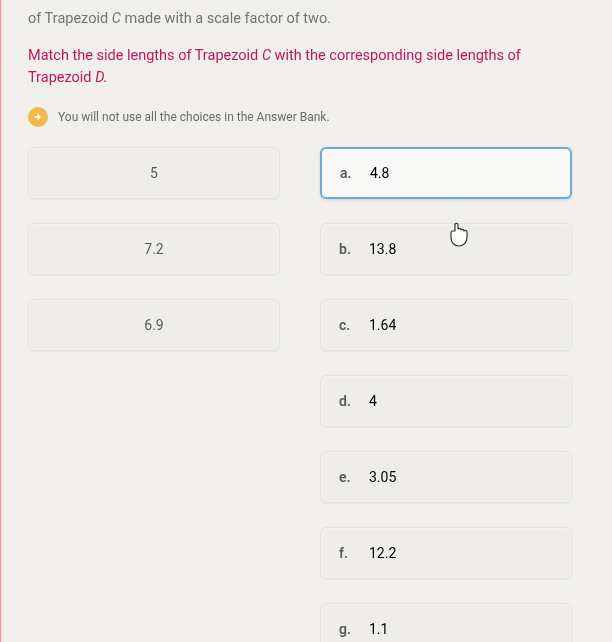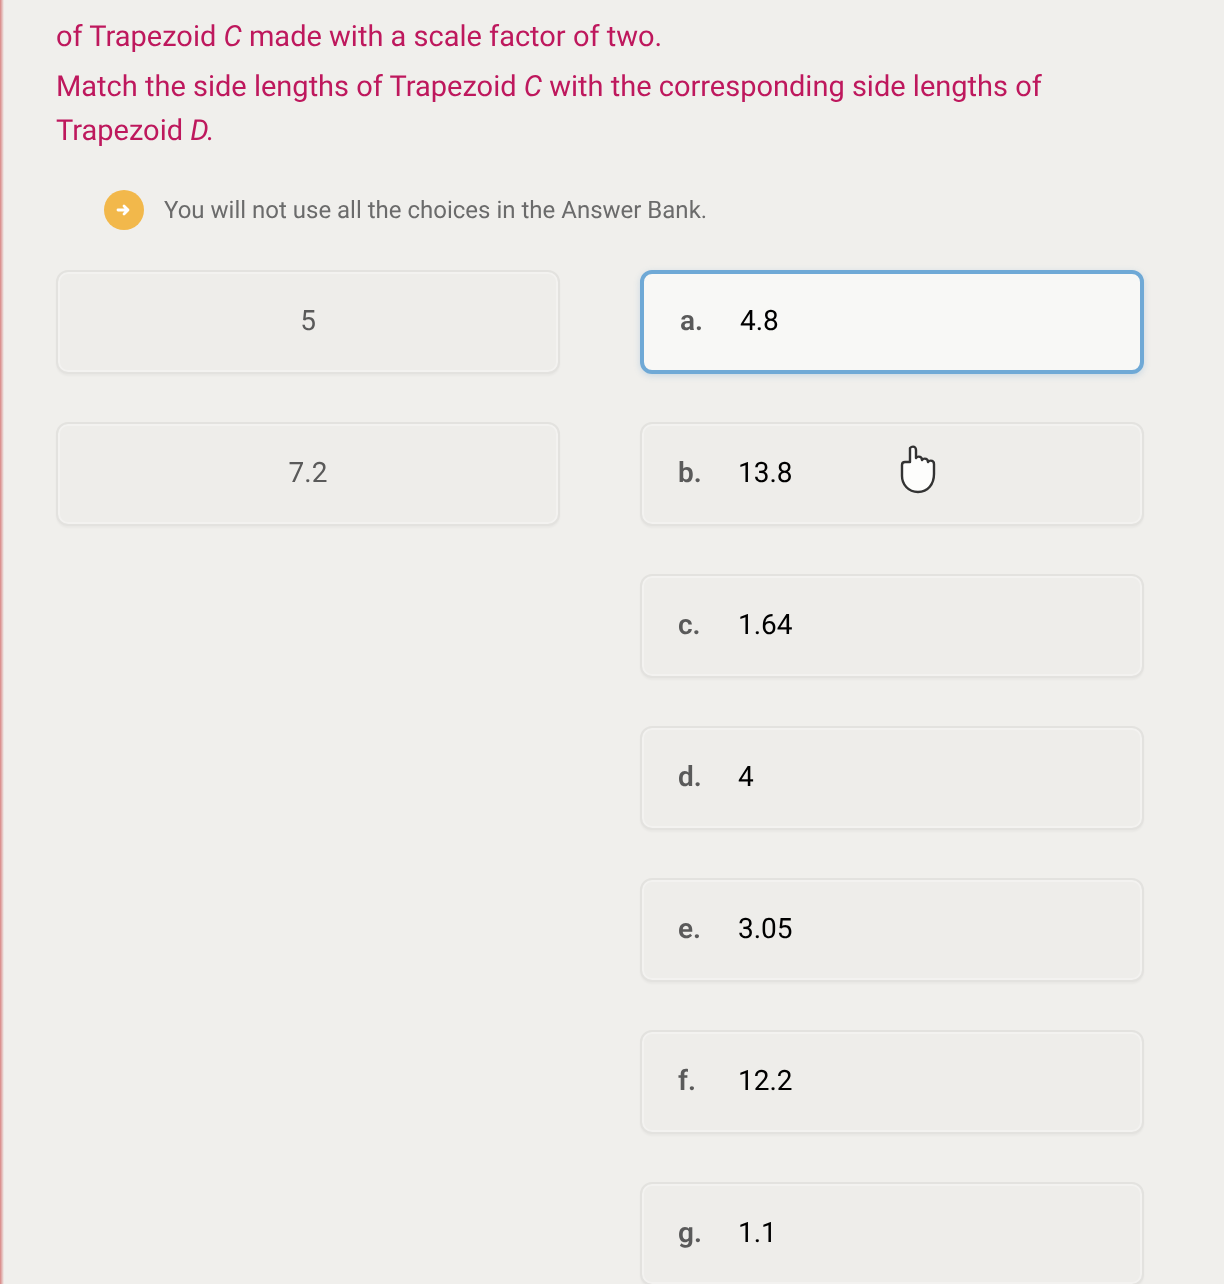--- a/index.html
+++ b/index.html
@@ -18,37 +18,36 @@
     top: 0;
     width: 2px;
     height: 100%;
     background: linear-gradient(90deg, rgba(200,60,60,0.6), rgba(200,60,60,0));
   }
   .content {
     padding: 8px 28px 0 28px;
   }
   .intro-line {
     font-size: 14.5px;
-    color: #be185d;
+    color: #737373;
     line-height: 1.45;
-    margin-bottom: 4px;
+    margin-bottom: 16px;
   }
   .instruction {
     font-size: 14.5px;
     color: #be185d;
     line-height: 1.5;
     margin-bottom: 18px;
   }
   .italic { font-style: italic; }
   .hint-row {
     display: flex;
     align-items: center;
     gap: 10px;
     margin-bottom: 20px;
-    margin-left: 24px;
   }
   .hint-icon {
     width: 20px;
     height: 20px;
     border-radius: 50%;
     background: #f2b84b;
     display: flex;
     align-items: center;
     justify-content: center;
     flex: 0 0 20px;
@@ -127,20 +126,23 @@
 
   <div class="columns">
 
     <div class="col col-left">
       <div class="tile left">
         <span>5</span>
       </div>
       <div class="tile left">
         <span>7.2</span>
       </div>
+      <div class="tile left">
+        <span>6.9</span>
+      </div>
     </div>
 
     <div class="col col-right">
       <div class="tile right selected">
         <span class="opt-letter">a.</span>
         <span class="opt-val">4.8</span>
       </div>
       <div class="tile right">
         <span class="opt-letter">b.</span>
         <span class="opt-val">13.8</span>

